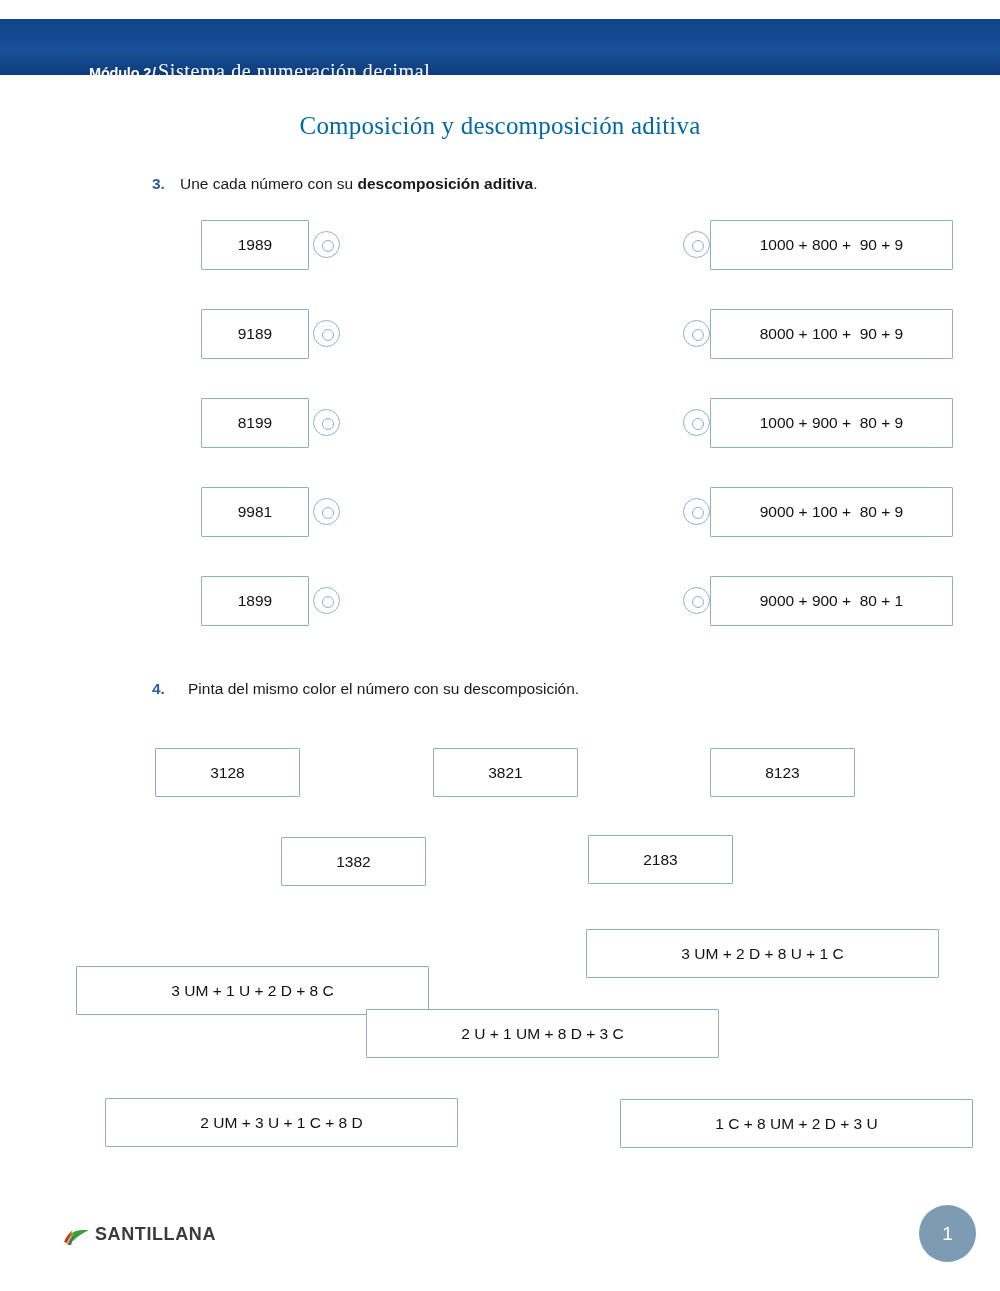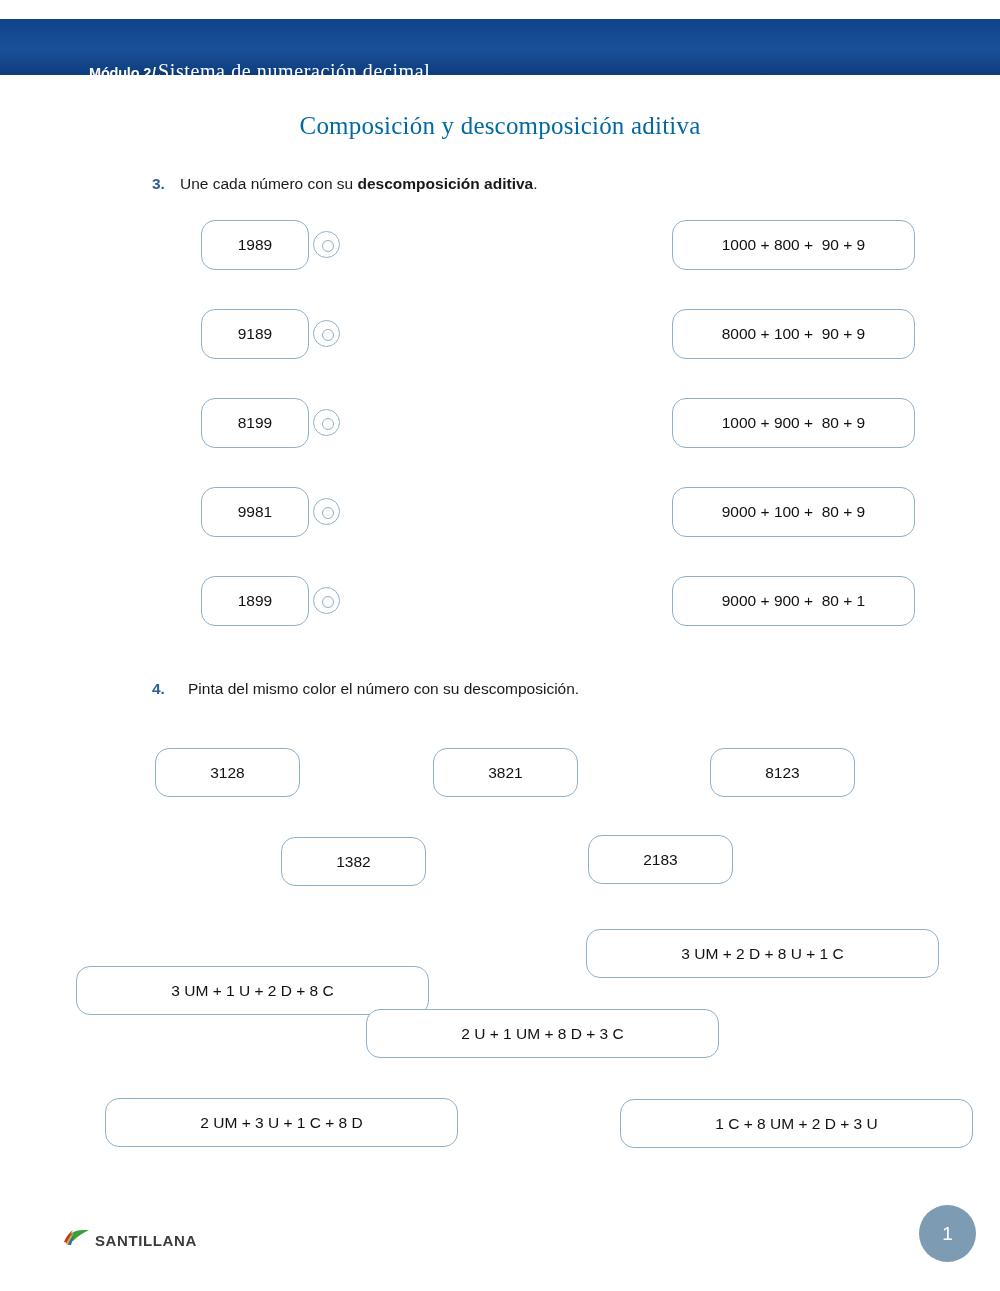--- a/index.html
+++ b/index.html
@@ -95,42 +95,42 @@
 
   #prompt4 { top: 681px; }
   #prompt4 .exercise-num  { left: 152px; top: 0; }
   #prompt4 .exercise-text { left: 188px; top: 0; }
 
   
   .box {
     position: absolute;
     box-sizing: border-box;
     border: 1.4px solid #8fb0c9;
-    border-radius: 14px;
+    border-radius: 1px;
     background: #ffffff;
     display: flex;
     align-items: center;
     justify-content: center;
     color: #111111;
     font-size: 15.5px;
     font-family: "Liberation Sans", sans-serif;
     white-space: pre;
   }
 
   
   .match-row { position: absolute; left: 0; width: 1000px; height: 56px; }
 
   .num-box {
     left: 201px;
     top: 0;
     width: 108px;
     height: 50px;
   }
   .dec-box {
-    left: 672px;
+    left: 710px;
     top: 0;
     width: 243px;
     height: 50px;
   }
 
   .connector {
     position: absolute;
     width: 27px;
     height: 27px;
     box-sizing: border-box;
@@ -161,24 +161,24 @@
     position: absolute;
     left: 63px;
     top: 1223px;
     width: 160px;
     height: 26px;
   }
   .logo-swoosh { position: absolute; left: 0; top: 2px; }
   .logo-word {
     position: absolute;
     left: 32px;
-    top: 9px;
-    font-family: "Liberation Sans", sans-serif;
-    font-weight: bold;
-    font-size: 15px;
+    top: 1px;
+    font-family: "Liberation Sans", sans-serif;
+    font-weight: bold;
+    font-size: 18px;
     color: #3b3b3b;
     letter-spacing: 0.6px;
   }
   .page-number {
     position: absolute;
     right: 24px;
     top: 1205px;
     width: 57px;
     height: 57px;
     border-radius: 50%;

